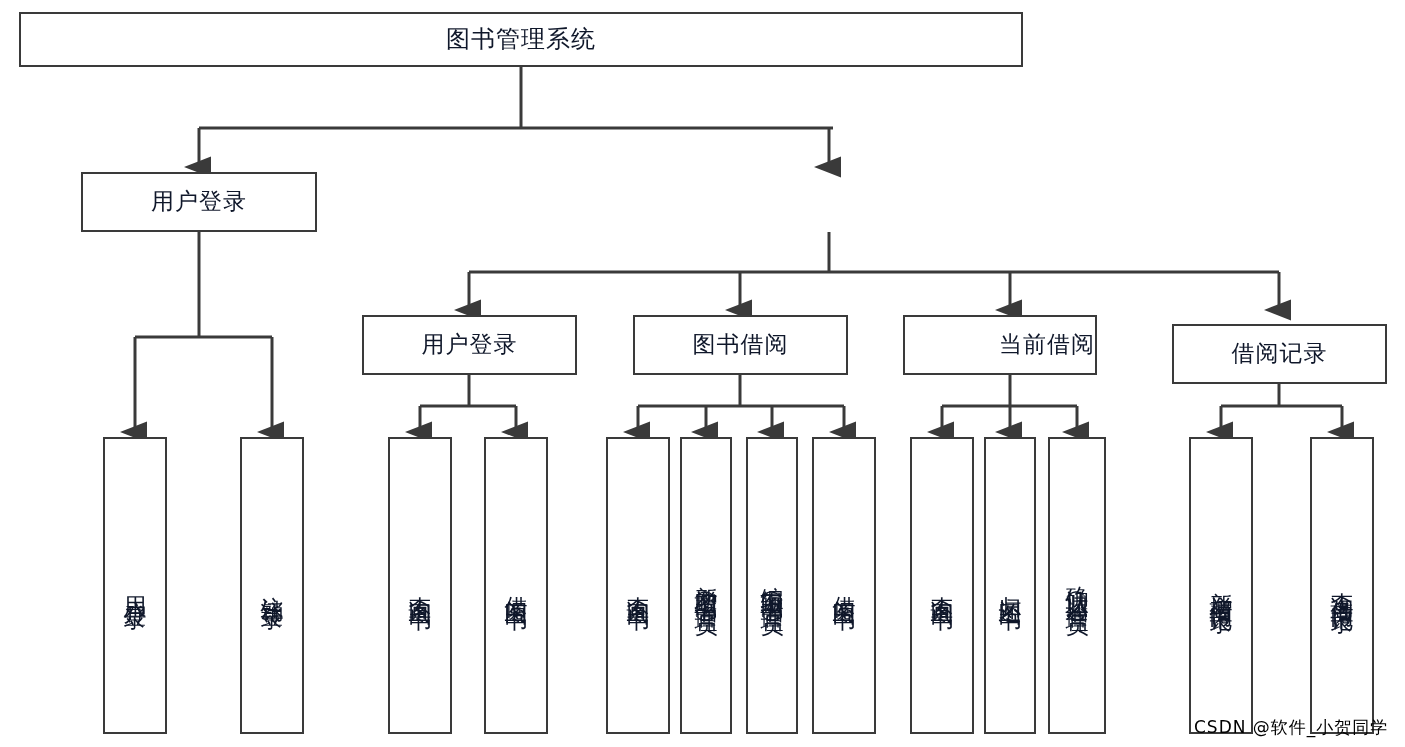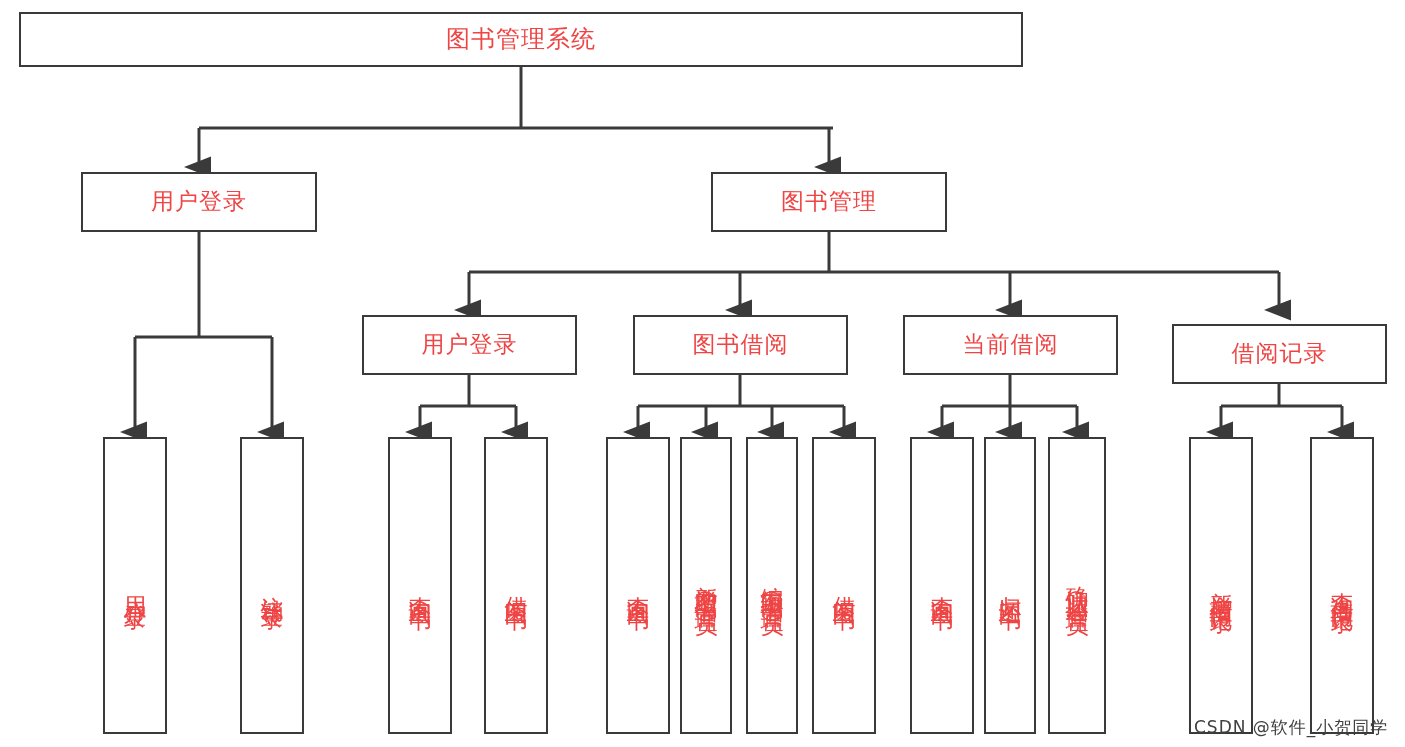--- a/index.html
+++ b/index.html
@@ -25,21 +25,21 @@
     height: 747px;
   }
   .node {
     position: absolute;
     box-sizing: border-box;
     background: #ffffff;
     border: 2px solid #3a3a3a;
     display: flex;
     align-items: center;
     justify-content: center;
-    color: #ef4444;
+    color: #0f172a;
   }
   .node-h {
     font-size: 23px;
     letter-spacing: 1px;
     line-height: 1.1;
   }
   .node-root {
     font-size: 24px;
   }
   .node-v {
@@ -53,21 +53,21 @@
     justify-content: center;
     white-space: nowrap;
   }
   .node-v .vlabel {
     writing-mode: vertical-rl;
     text-orientation: upright;
   }
   .watermark {
     position: absolute;
     font-size: 17px;
-    color: #404040;
+    color: #000000;
     letter-spacing: 1px;
     white-space: nowrap;
     user-select: none;
   }
 </style>
 </head>
 <body>
 
 <div id="canvas">
 
@@ -122,31 +122,28 @@
     </g>
   </svg>
 
   <div class="node node-h node-root" style="left:19px; top:12px; width:1004px; height:55px;">
     <span>图书管理系统</span>
   </div>
 
   <div class="node node-h" style="left:81px; top:172px; width:236px; height:60px;">
     <span>用户登录</span>
   </div>
-  <div class="node node-h" style="left:711px; top:172px; width:236px; height:60px;">
-    <span>图书管理</span>
-  </div>
 
   <div class="node node-h" style="left:362px; top:315px; width:215px; height:60px;">
     <span>用户登录</span>
   </div>
   <div class="node node-h" style="left:633px; top:315px; width:215px; height:60px;justify-content:center;">
     <span>图书借阅</span>
   </div>
-  <div class="node node-h" style="left:903px; top:315px; width:215px; height:60px;">
+  <div class="node node-h" style="left:903px; top:315px; width:194px; height:60px;justify-content:flex-end;">
     <span>当前借阅</span>
   </div>
   <div class="node node-h" style="left:1172px; top:324px; width:215px; height:60px;">
     <span>借阅记录</span>
   </div>
 
   <div class="node node-v" style="left:103px; top:437px; width:64px; height:297px;">
     <span class="vlabel">用户登录</span>
   </div>
   <div class="node node-v" style="left:240px; top:437px; width:64px; height:297px;">

